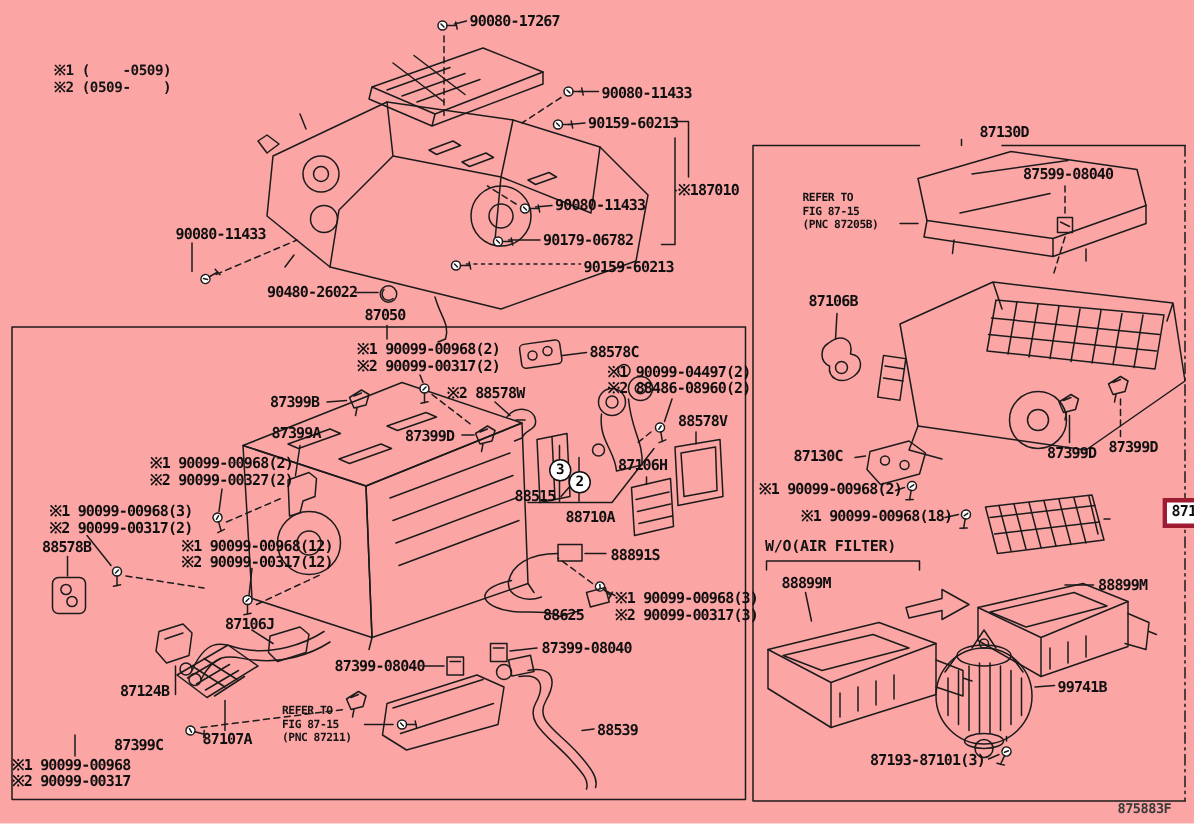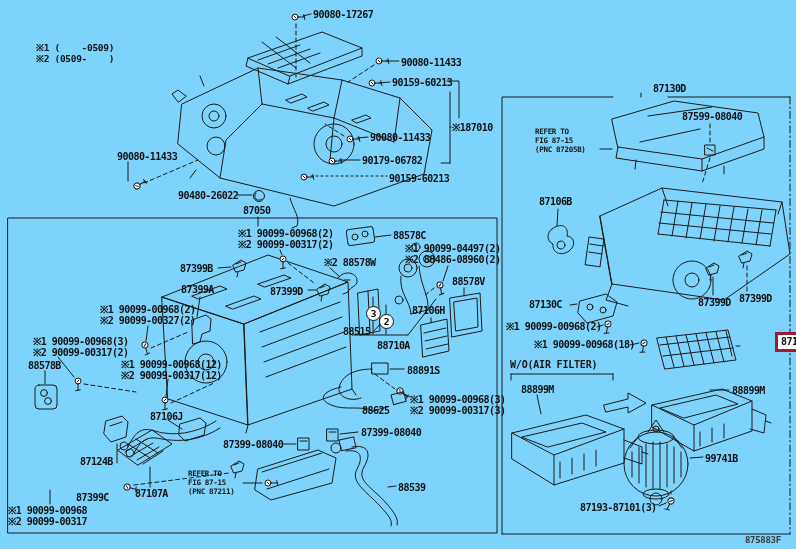--- a/index.html
+++ b/index.html
@@ -1,16 +1,16 @@
 <!DOCTYPE html>
 <html><head>
 <meta charset="utf-8">
 <style>
   html,body{margin:0;padding:0;background:#fff;}
-  #canvas{position:relative;width:796px;height:549px;background:#7dd3fc;overflow:hidden;
+  #canvas{position:relative;width:796px;height:549px;background:#fca5a5;overflow:hidden;
           font-family:"DejaVu Sans Mono",monospace;}
   #lineart{position:absolute;left:0;top:0;}
   #labels{position:absolute;left:0;top:0;width:796px;height:549px;}
   .lbl{position:absolute;font-weight:bold;font-size:10px;line-height:11px;
        letter-spacing:-0.55px;color:#101010;white-space:pre;}
   .lbl.hl{border:3.5px solid #9E1B32;background:#fff;padding:1px 3px 2px 3px;z-index:5;}
   .note{position:absolute;font-weight:bold;font-size:7.5px;line-height:9px;
         letter-spacing:-0.3px;color:#141414;white-space:pre;}
   .note.legend{font-size:9.5px;line-height:10px;}
   .note.wo{font-size:10px;letter-spacing:-0.2px;}
@@ -282,21 +282,21 @@
       <div class="lbl" style="left: 389px; top: 173px;">90159-60213</div>
       <div class="lbl" style="left: 117px; top: 151px;">90080-11433</div>
       <div class="lbl" style="left: 178px; top: 190px;">90480-26022</div>
       <div class="lbl" style="left: 243px; top: 205px;">87050</div>
       <div class="lbl" style="left: 238px; top: 228px;">※1 90099-00968(2)</div>
       <div class="lbl" style="left: 238px; top: 239px;">※2 90099-00317(2)</div>
       <div class="lbl" style="left: 393px; top: 230px;">88578C</div>
       <div class="lbl" style="left: 405px; top: 243px;">※1 90099-04497(2)</div>
       <div class="lbl" style="left: 405px; top: 254px;">※2 88486-08960(2)</div>
       <div class="lbl" style="left: 180px; top: 263px;">87399B</div>
-      <div class="lbl" style="left: 324px; top: 257px;">※2 88578W</div>
+      <div class="lbl" style="left: 298px; top: 257px;">※2 88578W</div>
       <div class="lbl" style="left: 452px; top: 276px;">88578V</div>
       <div class="lbl" style="left: 181px; top: 284px;">87399A</div>
       <div class="lbl" style="left: 270px; top: 286px;">87399D</div>
       <div class="lbl" style="left: 100px; top: 304px;">※1 90099-00968(2)</div>
       <div class="lbl" style="left: 100px; top: 315px;">※2 90099-00327(2)</div>
       <div class="lbl" style="left: 412px; top: 305px;">87106H</div>
       <div class="lbl" style="left: 343px; top: 326px;">88515</div>
       <div class="lbl" style="left: 33px; top: 336px;">※1 90099-00968(3)</div>
       <div class="lbl" style="left: 33px; top: 347px;">※2 90099-00317(2)</div>
       <div class="lbl" style="left: 377px; top: 340px;">88710A</div>

